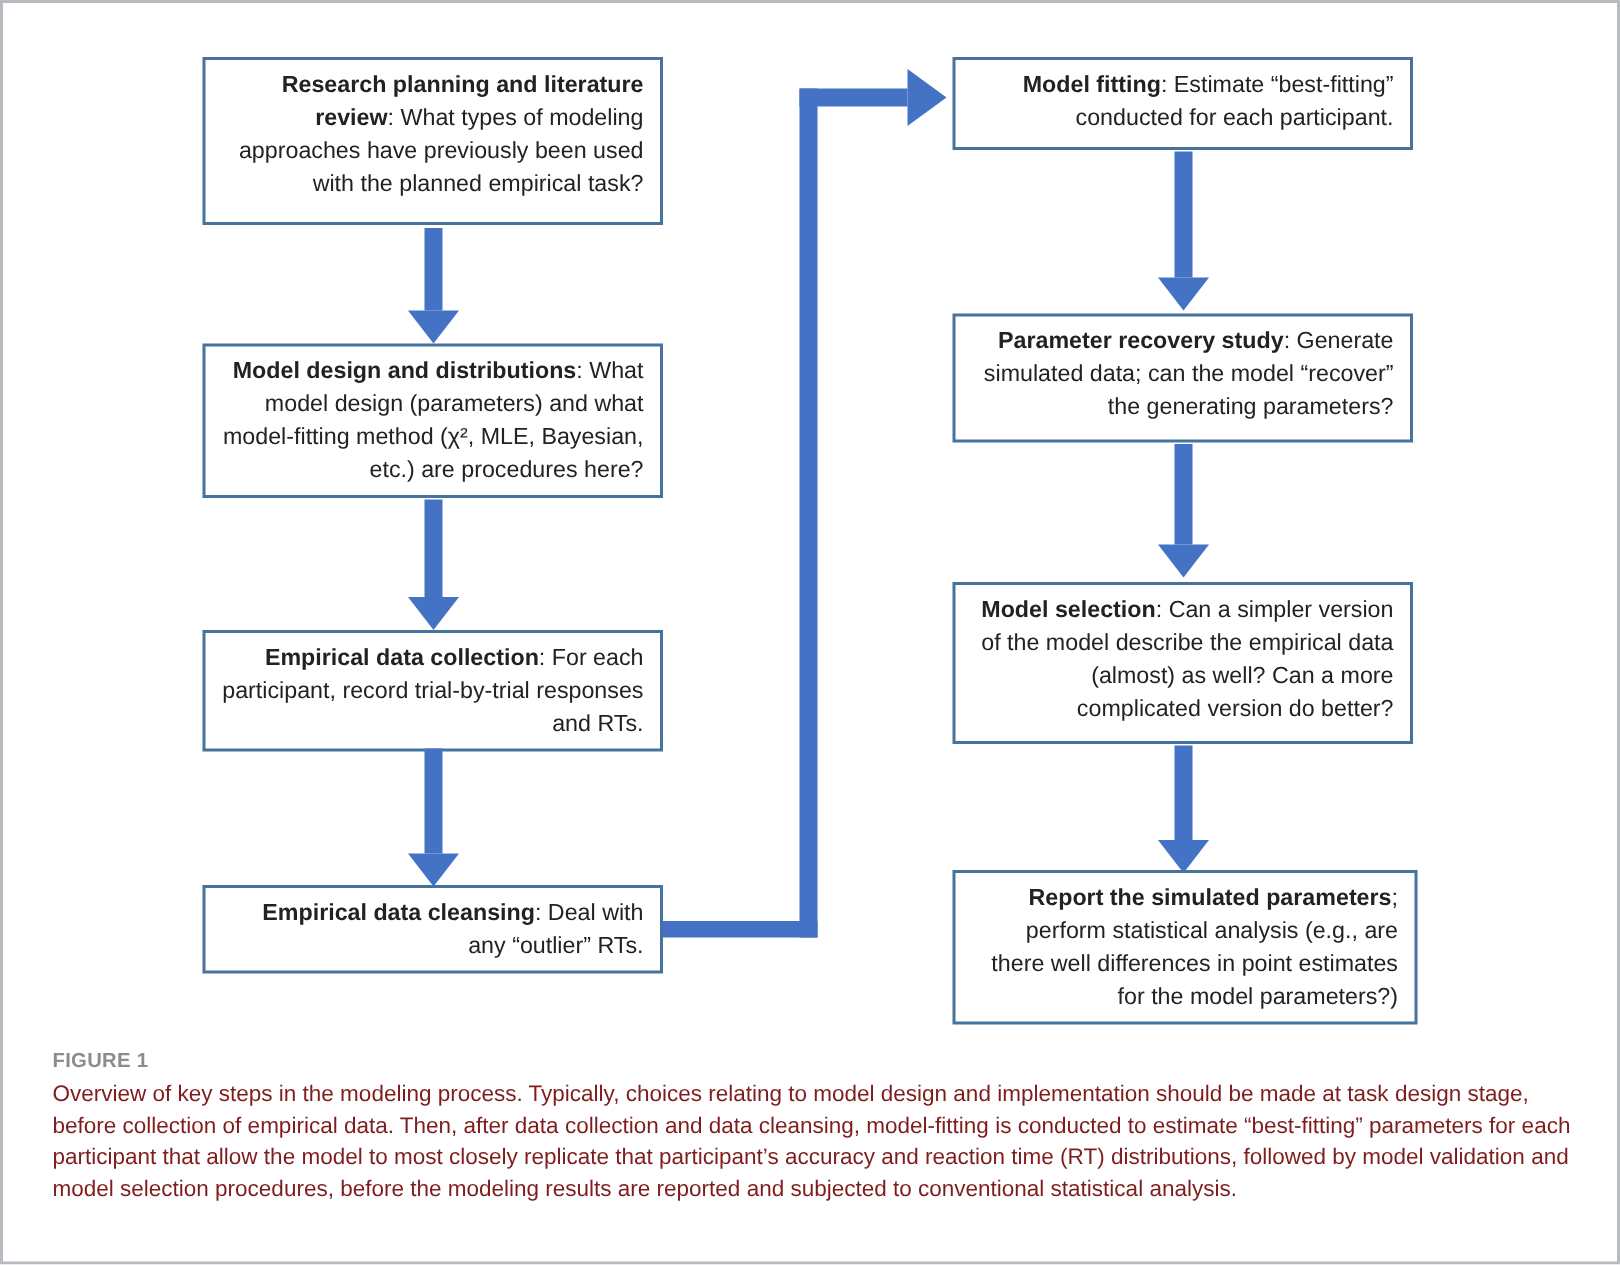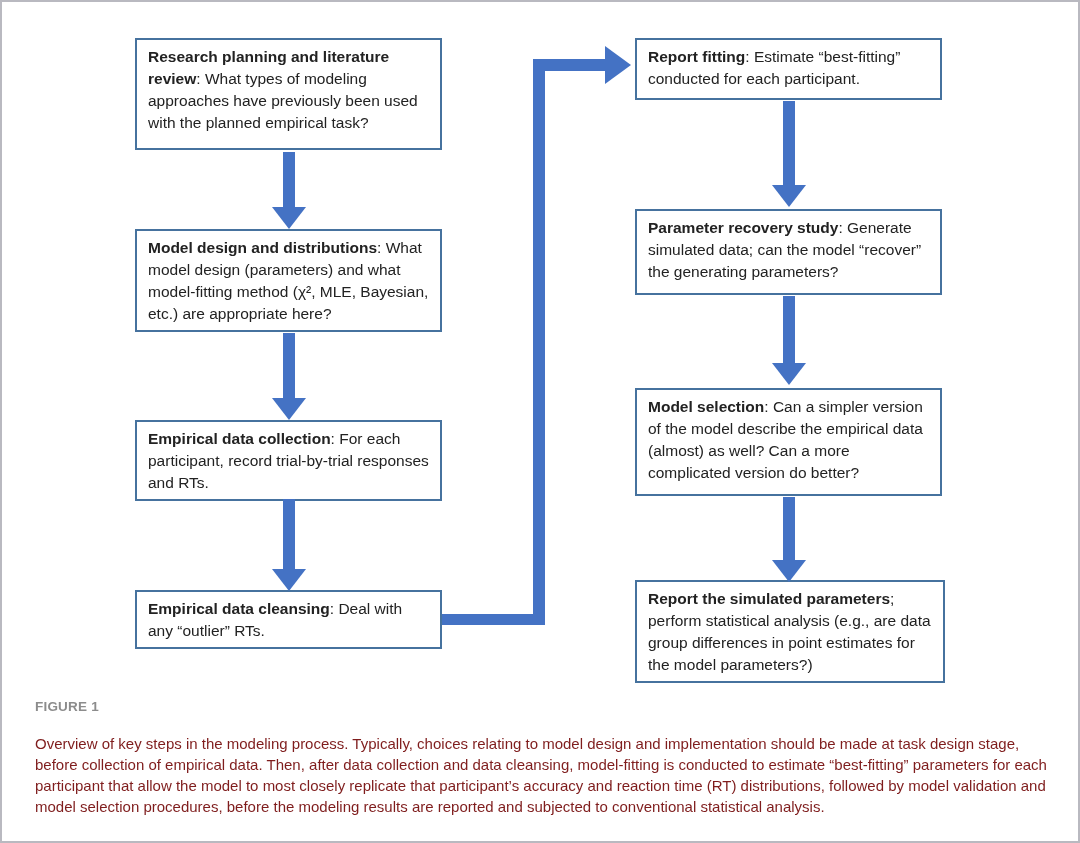--- a/index.html
+++ b/index.html
@@ -15,20 +15,21 @@
   .diagram{position:absolute;inset:0;}
   .flow-box{
     position:absolute;
     box-sizing:border-box;
     border:2px solid #46729e;
     background:#ffffff;
     padding:6px 11px 5px 11px;
     font-size:15.5px;
     line-height:22px;
     color:#222222;
+    text-align:right;
   }
   .flow-box .lead{font-weight:bold;}
   
   .b1{left:133px;top:36px;width:307px;min-height:112px;}
   .b2{left:133px;top:227px;width:307px;min-height:102px;}
   .b3{left:133px;top:418px;width:307px;min-height:78px;}
   .b4{left:133px;top:588px;width:307px;min-height:58px;}
   .b5{left:633px;top:36px;width:307px;min-height:62px;}
   .b6{left:633px;top:207px;width:307px;min-height:86px;}
   .b7{left:633px;top:386px;width:307px;min-height:108px;}
@@ -55,56 +56,56 @@
   .conn-head{
     position:absolute;left:603px;top:44px;width:0;height:0;
     border-top:19px solid transparent;
     border-bottom:19px solid transparent;
     border-left:26px solid #4472c4;
   }
   
   .caption{position:absolute;left:33px;top:697px;width:1016px;}
   .caption-label{
     font-size:13.5px;font-weight:bold;color:#8c8c8c;
-    letter-spacing:0.2px;margin-bottom:19px;
+    letter-spacing:0.2px;margin-bottom:5px;
   }
   .caption-text{
     font-size:15px;line-height:21px;color:#7f1d1d;
   }
 </style>
 </head>
 <body>
 
 <div class="frame">
   <div class="diagram">
 
     <div class="flow-box b1">
       <span class="lead">Research planning and literature review</span><span>: What types of modeling approaches have previously been used with the planned empirical task?</span>
     </div>
     <div class="flow-box b2">
-      <span class="lead">Model design and distributions</span><span>: What model design (parameters) and what model-fitting method (χ², MLE, Bayesian, etc.) are appropriate here?</span>
+      <span class="lead">Model design and distributions</span><span>: What model design (parameters) and what model-fitting method (χ², MLE, Bayesian, etc.) are procedures here?</span>
     </div>
     <div class="flow-box b3">
       <span class="lead">Empirical data collection</span><span>: For each participant, record trial-by-trial responses and RTs.</span>
     </div>
     <div class="flow-box b4">
       <span class="lead">Empirical data cleansing</span><span>: Deal with any “outlier” RTs.</span>
     </div>
 
     <div class="flow-box b5">
-      <span class="lead">Report fitting</span><span>: Estimate “best-fitting” conducted for each participant.</span>
+      <span class="lead">Model fitting</span><span>: Estimate “best-fitting” conducted for each participant.</span>
     </div>
     <div class="flow-box b7">
       <span class="lead">Model selection</span><span>: Can a simpler version of the model describe the empirical data (almost) as well?  Can a more complicated version do better?</span>
     </div>
     <div class="flow-box b6">
       <span class="lead">Parameter recovery study</span><span>: Generate simulated data; can the model “recover” the generating parameters?</span>
     </div>
     <div class="flow-box b8">
-      <span class="lead">Report the simulated parameters</span><span>; perform statistical analysis (e.g., are data group differences in point estimates for the model parameters?)</span>
+      <span class="lead">Report the simulated parameters</span><span>; perform statistical analysis (e.g., are there well differences in point estimates for the model parameters?)</span>
     </div>
 
     <div class="shaft-v a1s"></div>
     <div class="head-down a1h"></div>
     <div class="shaft-v a2s"></div>
     <div class="head-down a2h"></div>
     <div class="shaft-v a3s"></div>
     <div class="head-down a3h"></div>
 
     <div class="shaft-v a4s"></div>

